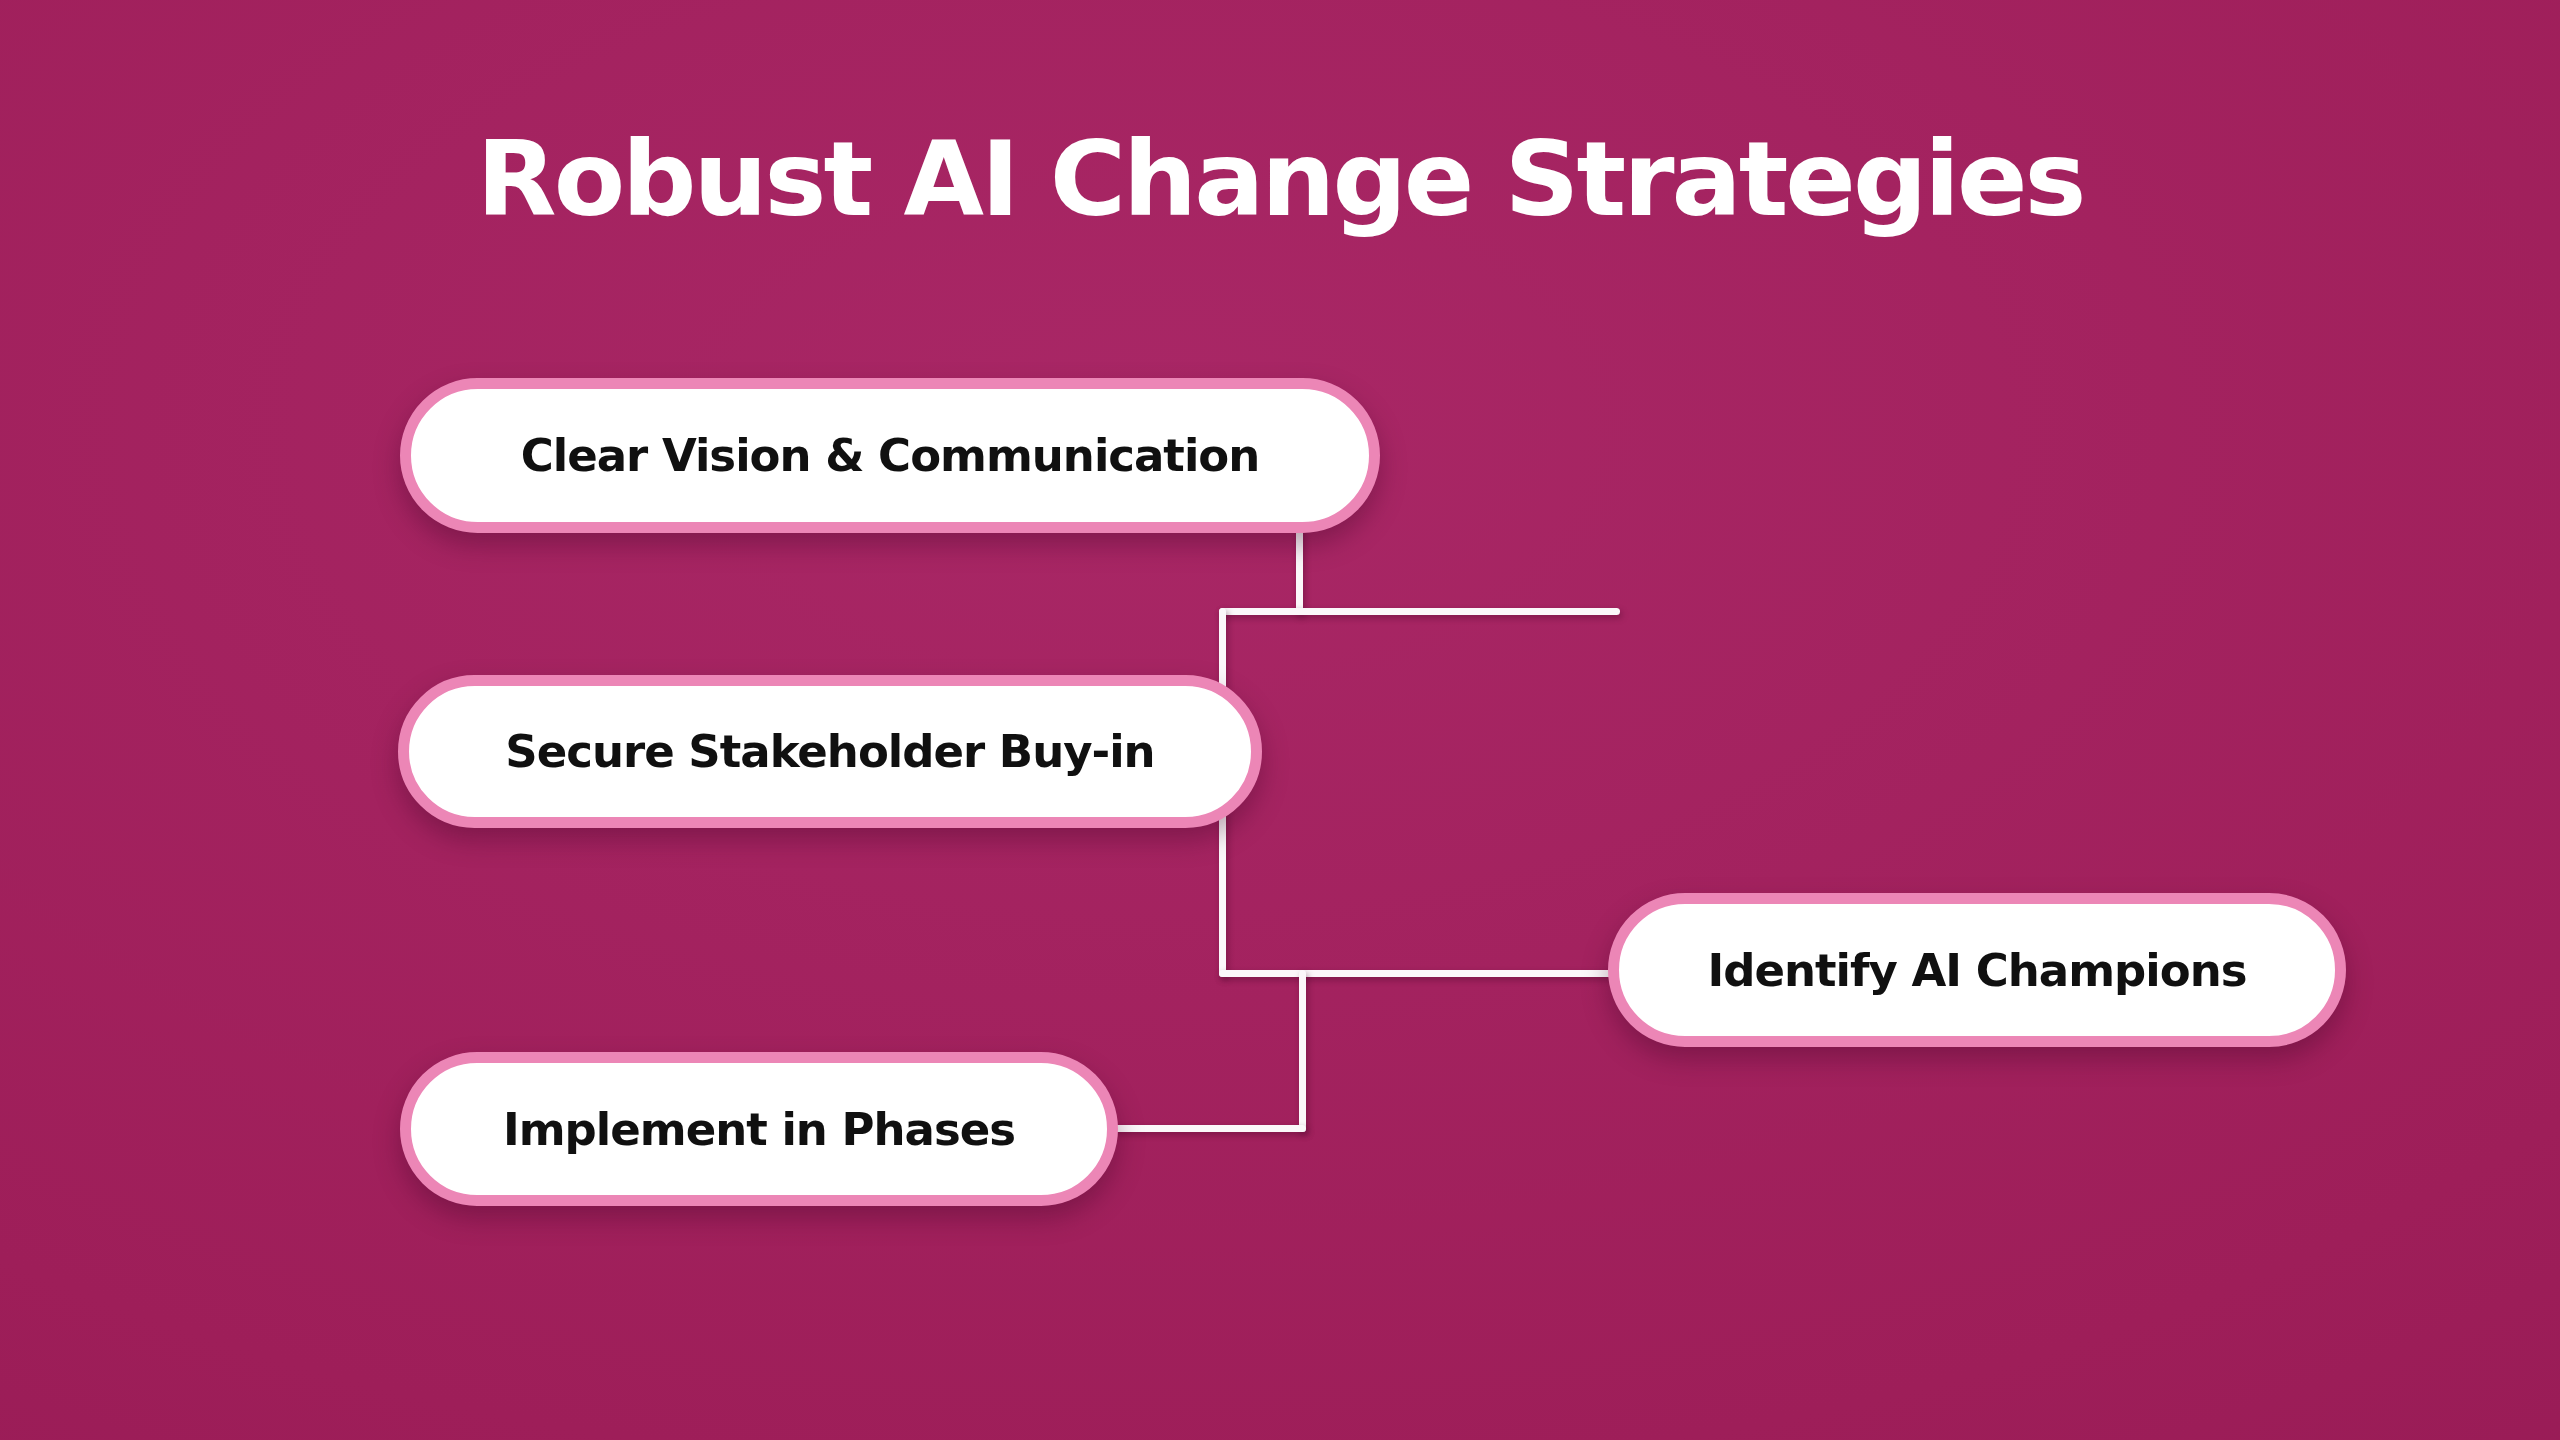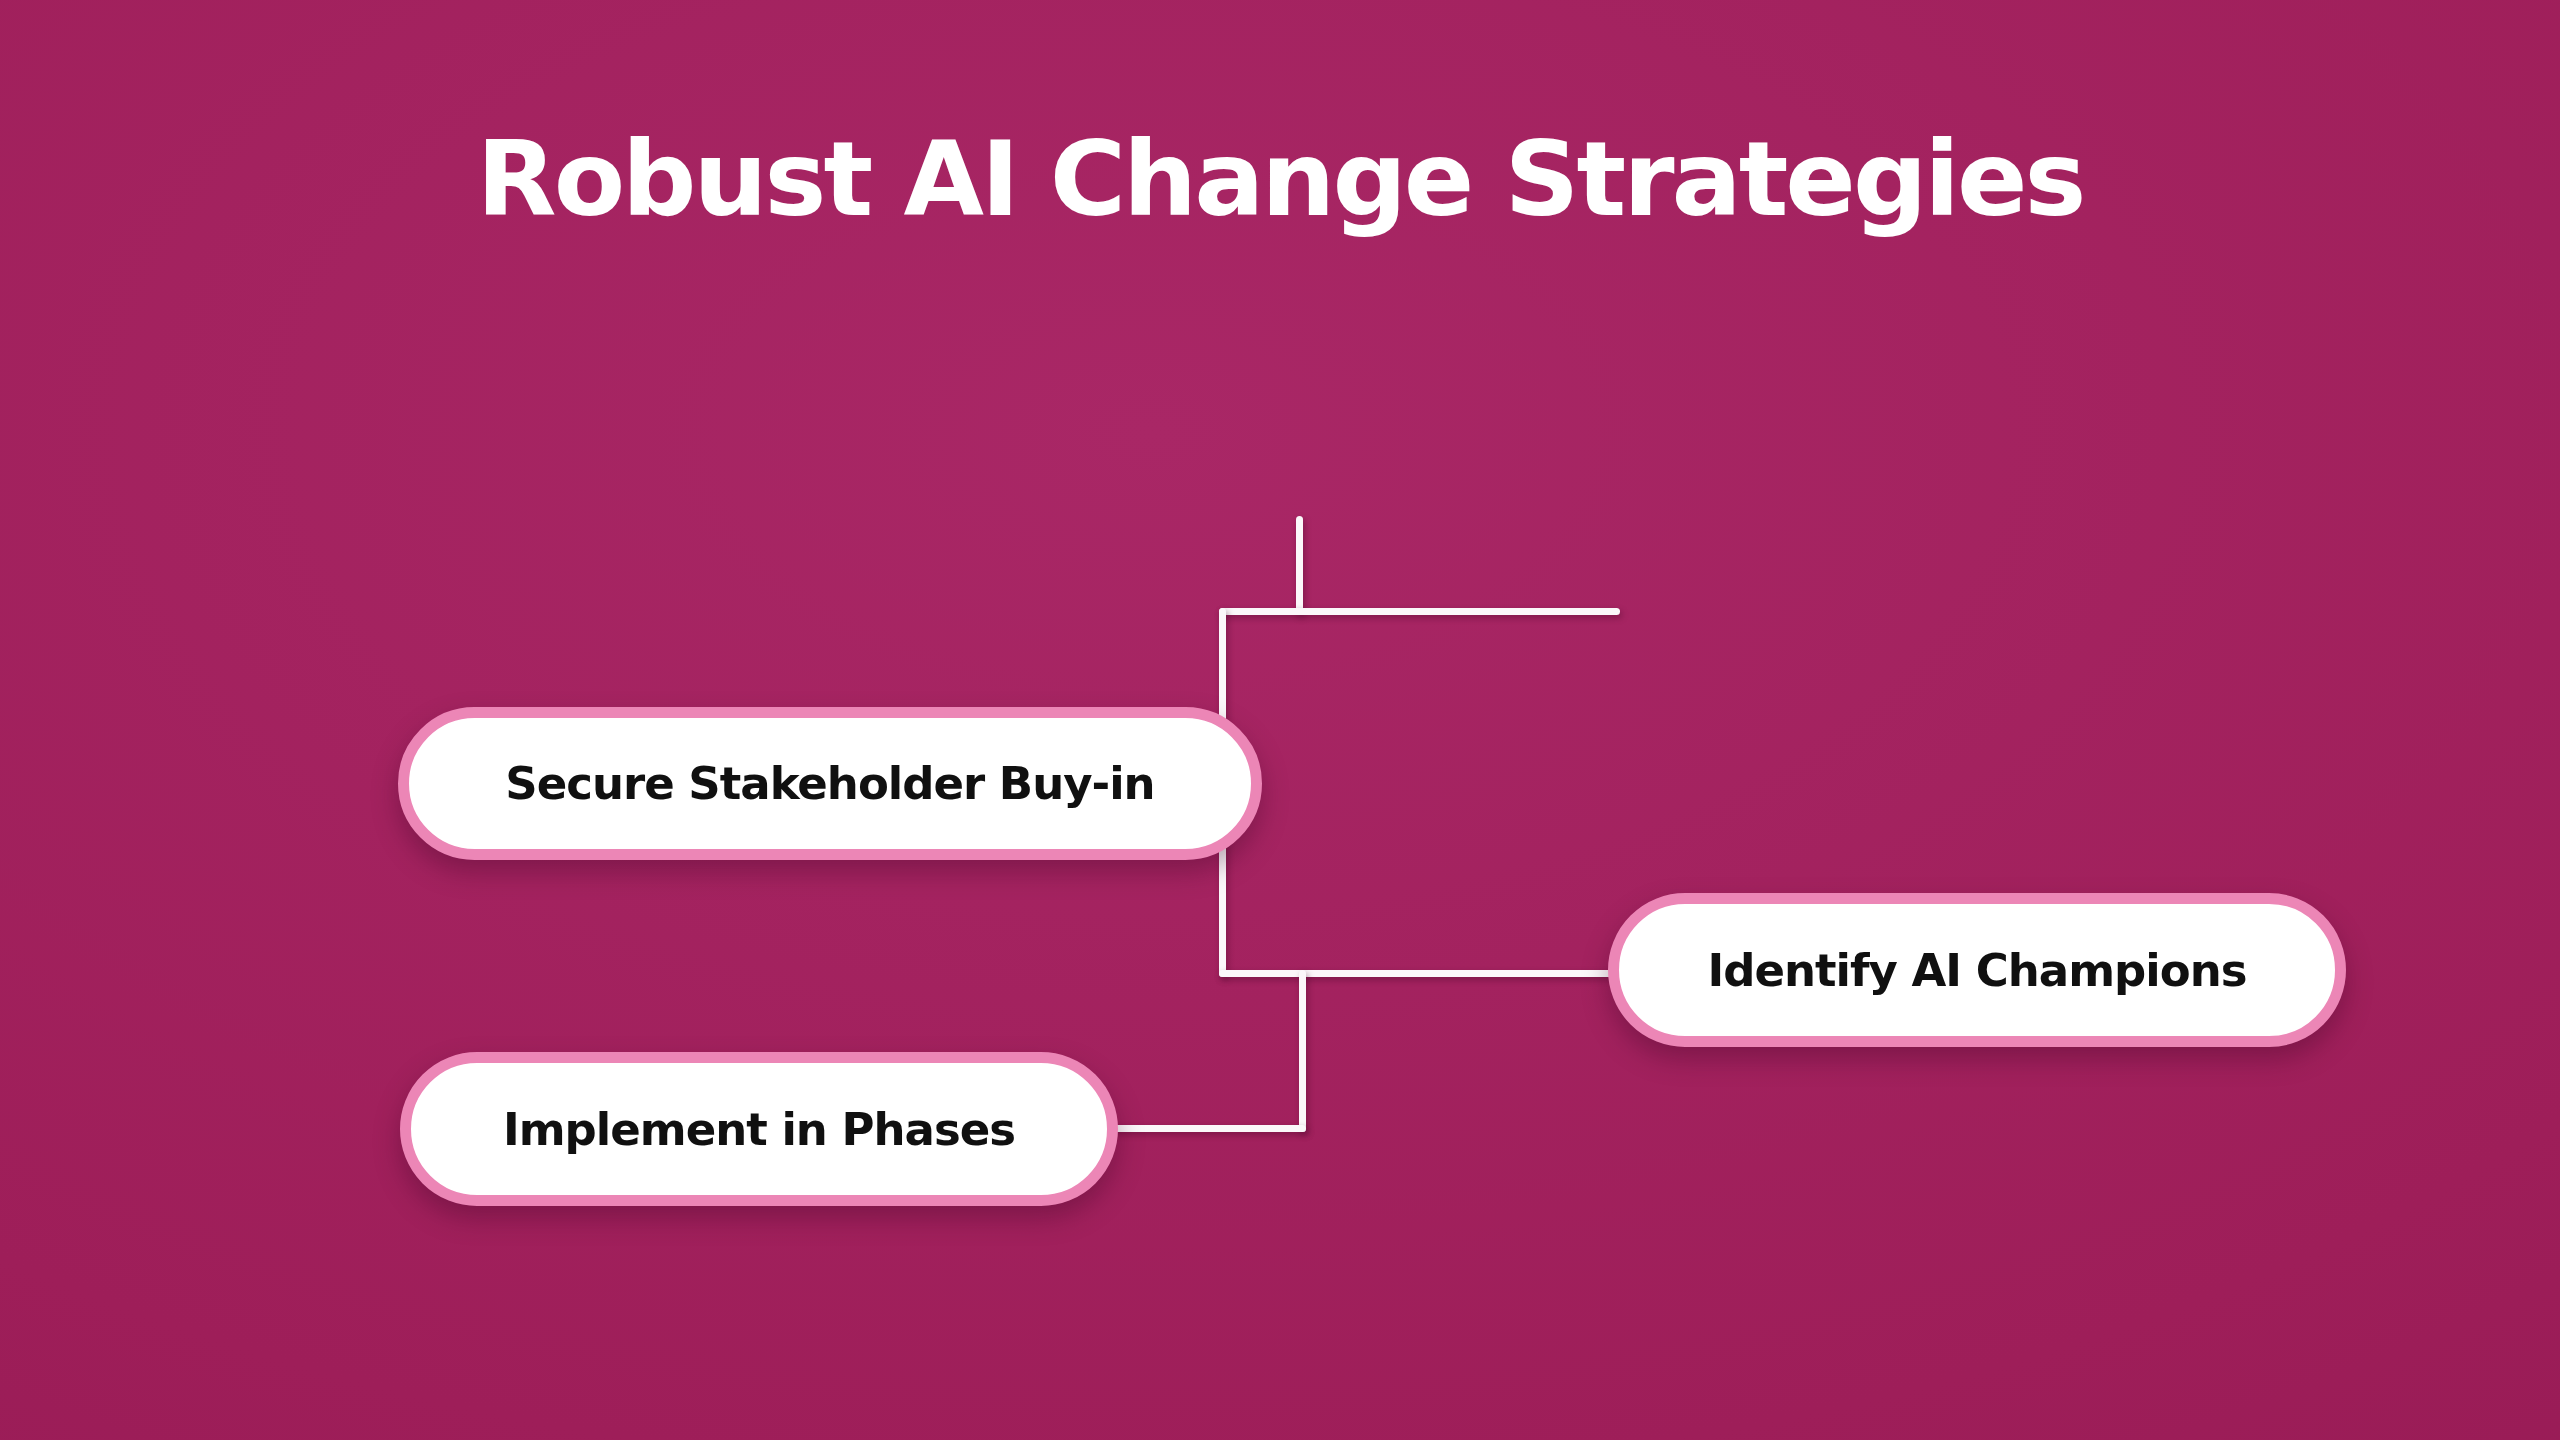--- a/index.html
+++ b/index.html
@@ -57,38 +57,41 @@
   
   #c-v1 { left: 1296px; top: 516px;  width: 7px;   height: 99px;  }
   #c-h1 { left: 1219px; top: 608px;  width: 401px; height: 7px;   }
   #c-v2 { left: 1219px; top: 608px;  width: 7px;   height: 369px; }
   #c-h2 { left: 1219px; top: 970px;  width: 401px; height: 7px;   }
   #c-v3 { left: 1299px; top: 970px;  width: 7px;   height: 162px; }
   #c-h3 { left: 1105px; top: 1125px; width: 201px; height: 7px;   }
   
   #node-0 { left: 400px;  top: 378px;  width: 980px; height: 155px; }
   #node-1 { left: 1608px; top: 532px;  width: 827px; height: 154px; }
-  #node-2 { left: 398px;  top: 707px;  width: 864px; height: 153px; }
+  #node-2 { left: 398px;  top: 675px;  width: 864px; height: 153px; }
   #node-3 { left: 1608px; top: 893px;  width: 738px; height: 154px; }
   #node-4 { left: 400px;  top: 1052px; width: 718px; height: 154px; }
 </style>
 </head>
 <body>
 
 <div class="canvas">
 
   <h1 class="title">Robust AI Change Strategies</h1>
 
   <div class="conn" id="c-v1"></div>
   <div class="conn" id="c-h1"></div>
   <div class="conn" id="c-v2"></div>
   <div class="conn" id="c-h2"></div>
   <div class="conn" id="c-v3"></div>
   <div class="conn" id="c-h3"></div>
 
+  <div class="node" id="node-0">
+    <span class="node-label">Clear Vision &amp; Communication</span>
+  </div>
 
 
   <div class="node" id="node-2">
     <span class="node-label">Secure Stakeholder Buy-in</span>
   </div>
 
   <div class="node" id="node-4">
     <span class="node-label">Implement in Phases</span>
   </div>
 

